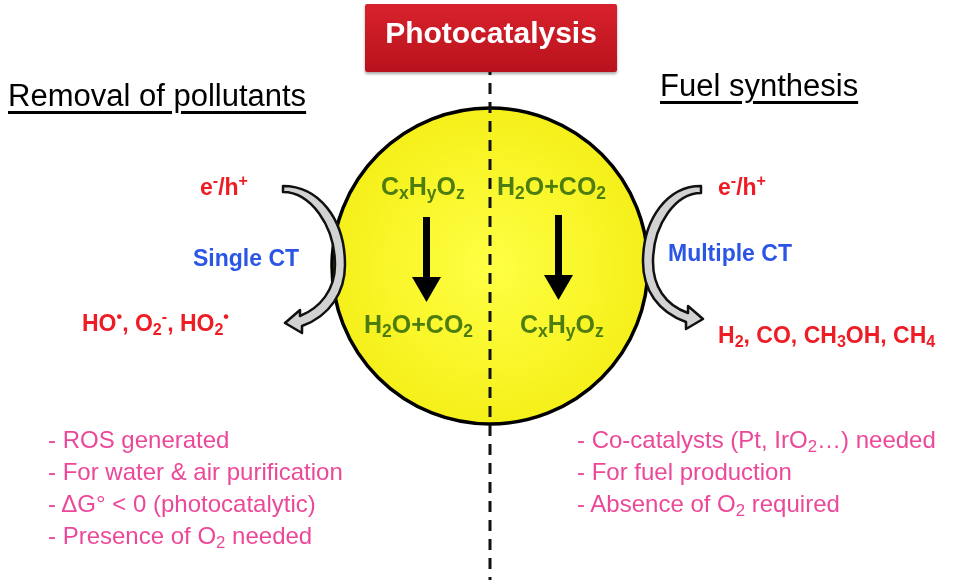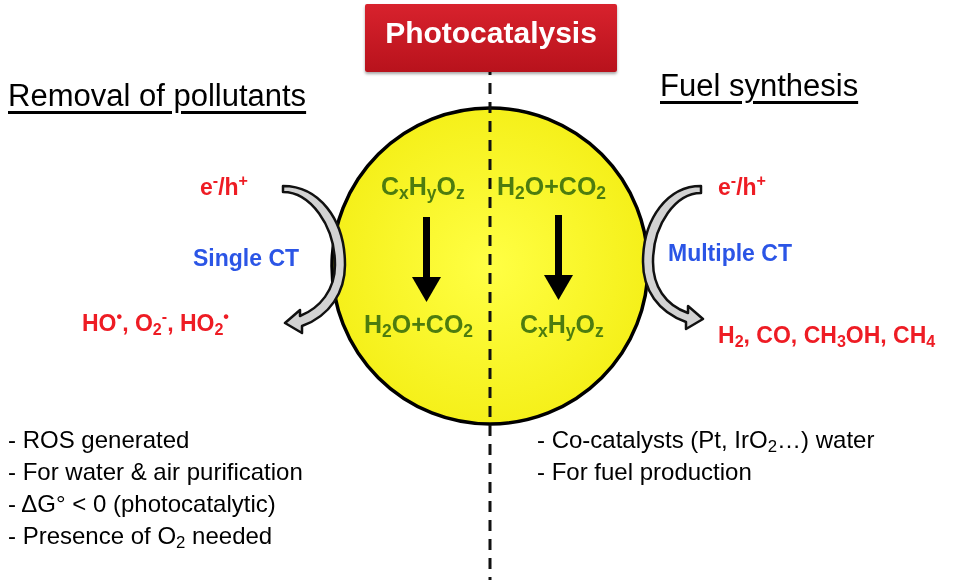--- a/index.html
+++ b/index.html
@@ -10,21 +10,21 @@
                background: linear-gradient(#d8222d, #b8121c); border-radius: 2px;
                box-shadow: 0 2px 3px rgba(0,0,0,0.35);
                color: #fff; font-weight: bold; font-size: 30px; line-height: 58px; text-align: center; }
   .heading { font-weight: normal; font-size: 31px; color: #000000; text-decoration: underline;
              text-decoration-thickness: 3px; text-underline-offset: 5px; white-space: nowrap; }
   .red { color: #ee1c24; font-weight: bold; font-size: 23px; white-space: nowrap; }
   .blue { color: #2b55e6; font-weight: bold; font-size: 23px; white-space: nowrap; }
   .formula { color: #4d7c0f; font-weight: bold; font-size: 25px; white-space: nowrap; }
   sub { font-size: 0.7em; vertical-align: -0.25em; line-height: 0; }
   sup { font-size: 0.7em; vertical-align: 0.55em; line-height: 0; }
-  .bullets { font-size: 24px; color: #000000; line-height: 32px; white-space: nowrap; }
+  .bullets { font-size: 24px; color: #ec4899; line-height: 32px; white-space: nowrap; margin-left: 40px; }
   .bullets div { height: 32px; }
   svg { position: absolute; left: 0; top: 0; }
 </style>
 </head>
 <body>
 
 <svg width="980" height="580">
   <defs>
     <radialGradient id="yel" cx="50%" cy="50%" r="50%">
       <stop offset="0%" stop-color="#ffff44"></stop>
@@ -72,15 +72,16 @@
 <div class="abs formula" style="left:497px; top:172px;"><span>H</span><sub>2</sub><span>O+CO</span><sub>2</sub></div>
 <div class="abs formula" style="left:520px; top:310px;"><span>C</span><sub>x</sub><span>H</span><sub>y</sub><span>O</span><sub>z</sub></div>
 
 <div class="abs bullets" style="left:8px; top:424px;">
   <div>- ROS generated</div>
   <div>- For water &amp; air purification</div>
   <div>- ΔG° &lt; 0 (photocatalytic)</div>
   <div><span>- Presence of O</span><sub>2</sub><span> needed</span></div>
 </div>
 <div class="abs bullets" style="left:537px; top:424px;">
-  <div><span>- Co-catalysts (Pt, IrO</span><sub>2</sub><span>…) water</span></div>
+  <div><span>- Co-catalysts (Pt, IrO</span><sub>2</sub><span>…) needed</span></div>
   <div>- For fuel production</div>
+  <div><span>- Absence of O</span><sub>2</sub><span> required</span></div>
 </div>
 
 </body></html>

